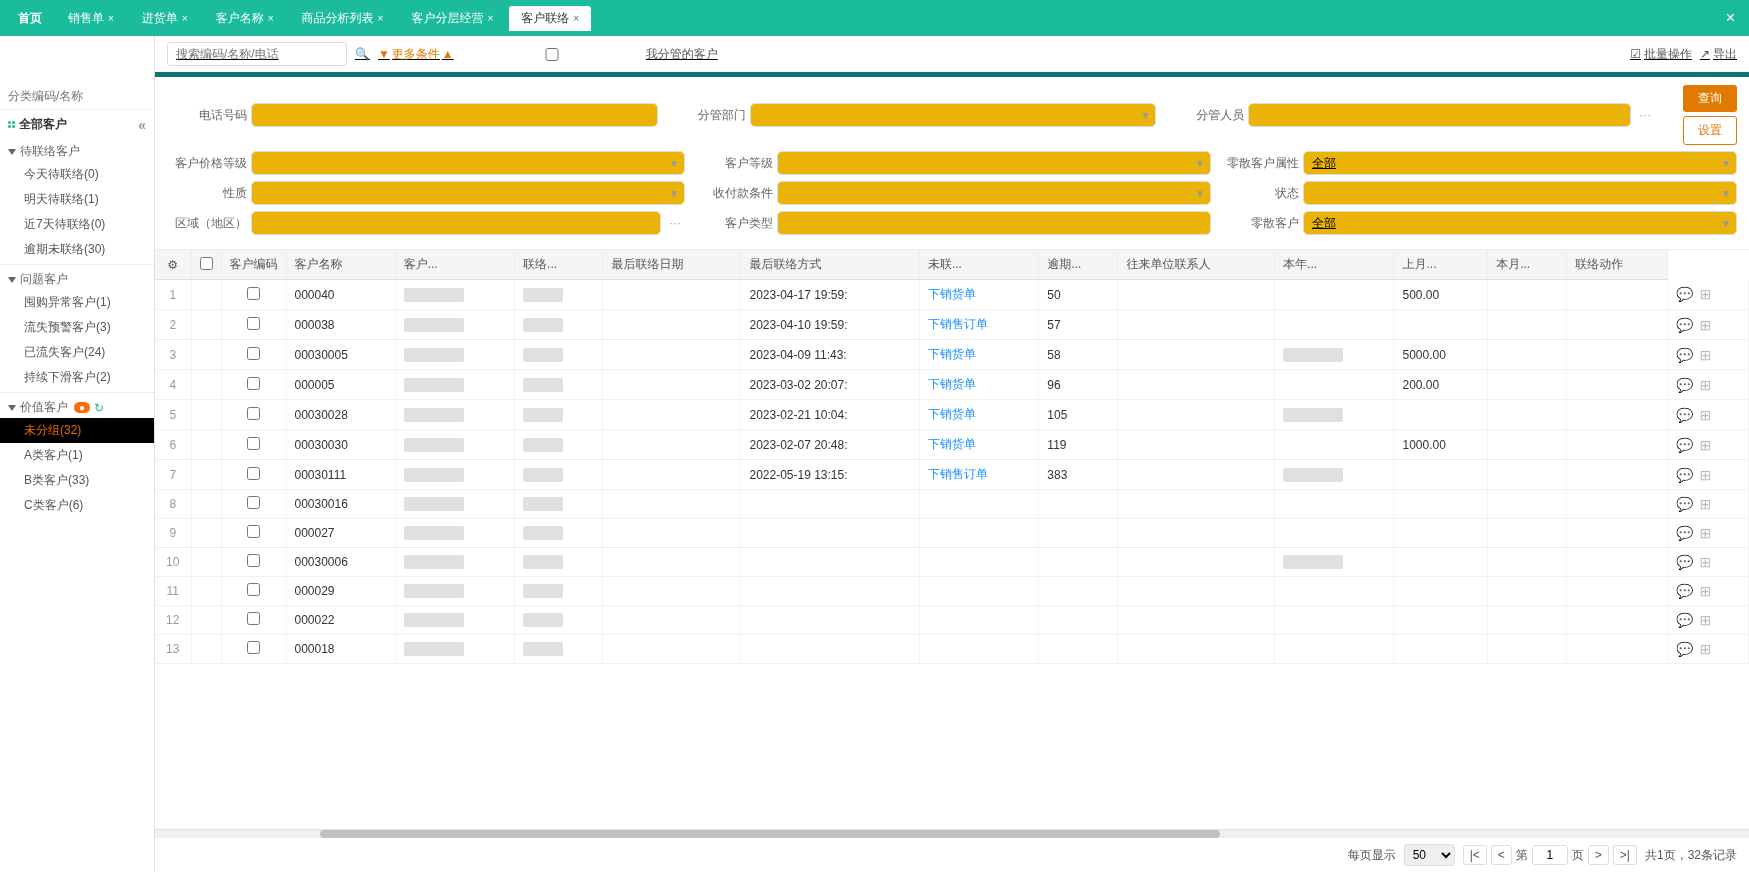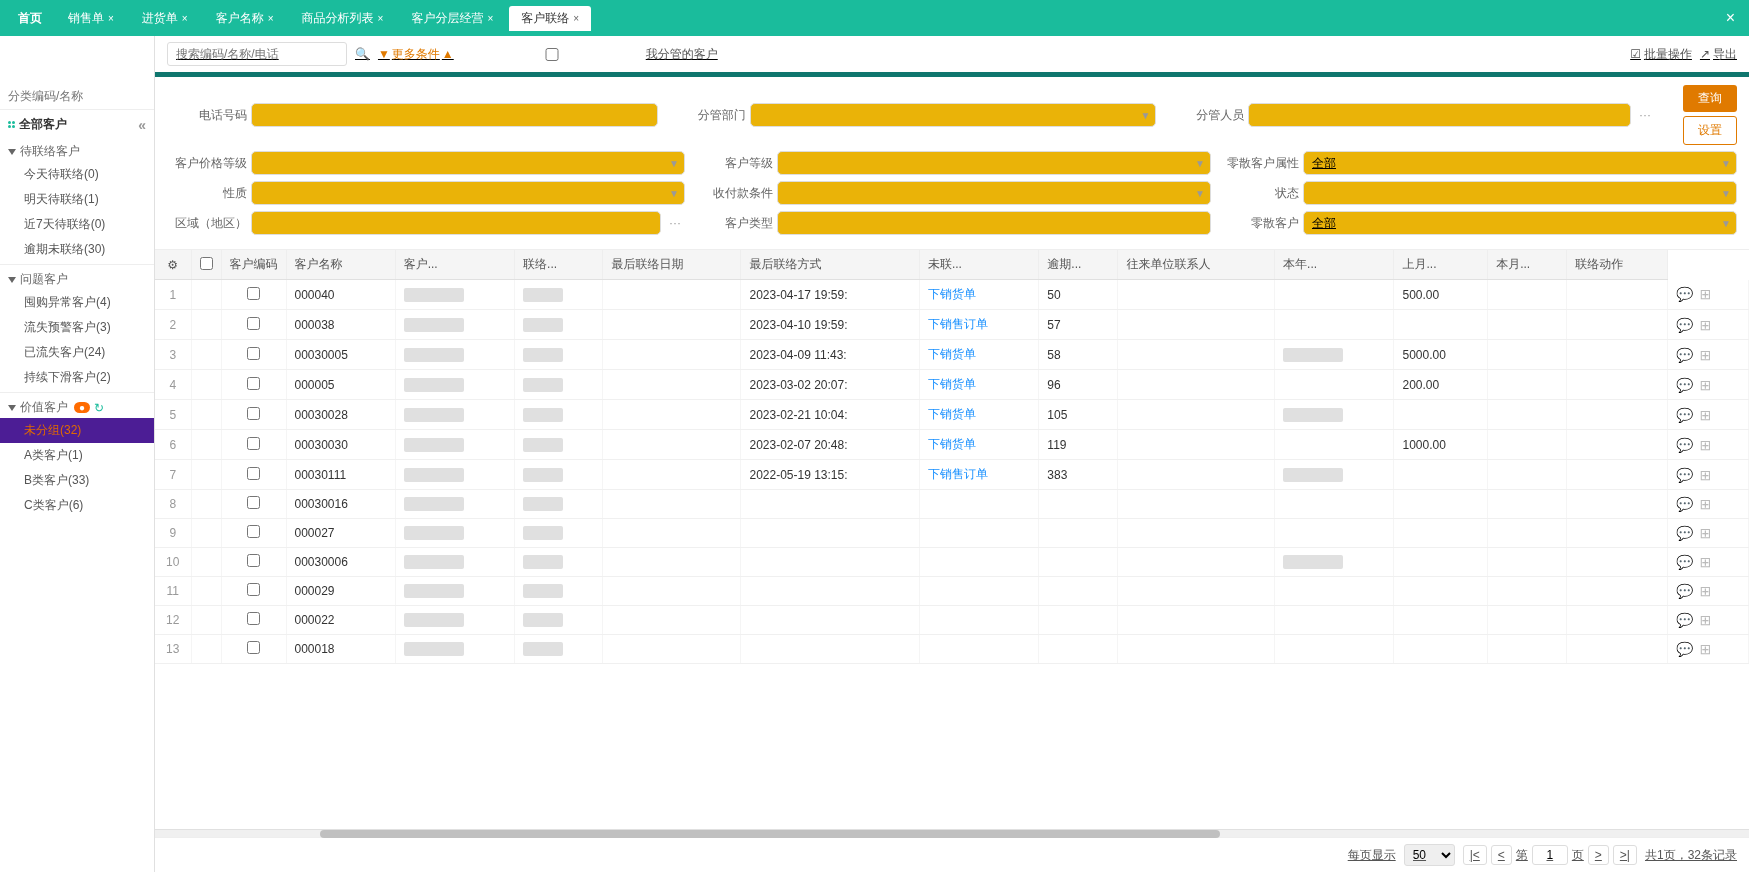--- a/index.html
+++ b/index.html
@@ -84,21 +84,21 @@
       display: flex; align-items: center; gap: 4px;
     }
     .sidebar-item {
       padding: 4px 8px 4px 20px;
       color: #555;
       cursor: pointer;
       white-space: nowrap;
       overflow: hidden;
       text-overflow: ellipsis;
     }
-    .sidebar-item.active { background: #4c1d95; color: #e06a00; }
+    .sidebar-item.active { background: #000000; color: #e06a00; }
     .sidebar-item.sub { padding-left: 24px; }
     .sidebar-divider { border: none; border-top: 1px solid #eee; margin: 2px 0; }
     .triangle-down { display: inline-block; width: 0; height: 0; border-left: 4px solid transparent; border-right: 4px solid transparent; border-top: 6px solid #666; }
     .dot-grid { display: inline-grid; grid-template-columns: 3px 3px; gap: 1px; }
     .dot-grid span { width: 3px; height: 3px; background: #1abc9c; border-radius: 50%; }
 
     
     .content-area {
       flex: 1;
       display: flex;
@@ -271,21 +271,20 @@
     
     .table-footer {
       display: flex;
       align-items: center;
       justify-content: flex-end;
       padding: 6px 12px;
       background: #fff;
       border-top: 1px solid #eee;
       gap: 8px;
       color: #555;
-      text-decoration: underline;
     }
     .footer-label { white-space: nowrap; }
     .page-size-select {
       border: 1px solid #ddd;
       border-radius: 3px;
       padding: 2px 4px;
       outline: none;
     }
     .page-nav { display: flex; align-items: center; gap: 4px; }
     .page-btn {
@@ -387,21 +386,21 @@
     <div class="sidebar-item sub">今天待联络(0)</div>
     <div class="sidebar-item sub">明天待联络(1)</div>
     <div class="sidebar-item sub">近7天待联络(0)</div>
     <div class="sidebar-item sub">逾期未联络(30)</div>
 
     <hr class="sidebar-divider">
     <div class="sidebar-group-label">
       <span class="triangle-down"></span>
       <span>问题客户</span>
     </div>
-    <div class="sidebar-item sub">囤购异常客户(4)</div>
+    <div class="sidebar-item sub">囤购异常客户(1)</div>
     <div class="sidebar-item sub">流失预警客户(3)</div>
     <div class="sidebar-item sub">已流失客户(24)</div>
     <div class="sidebar-item sub">持续下滑客户(2)</div>
 
     <hr class="sidebar-divider">
     <div class="sidebar-group-label">
       <span class="triangle-down"></span>
       <span>价值客户</span>
       <span class="tag-orange">●</span>
       <span style="color:#1abc9c;cursor:pointer;font-size:12px;">↻</span>

